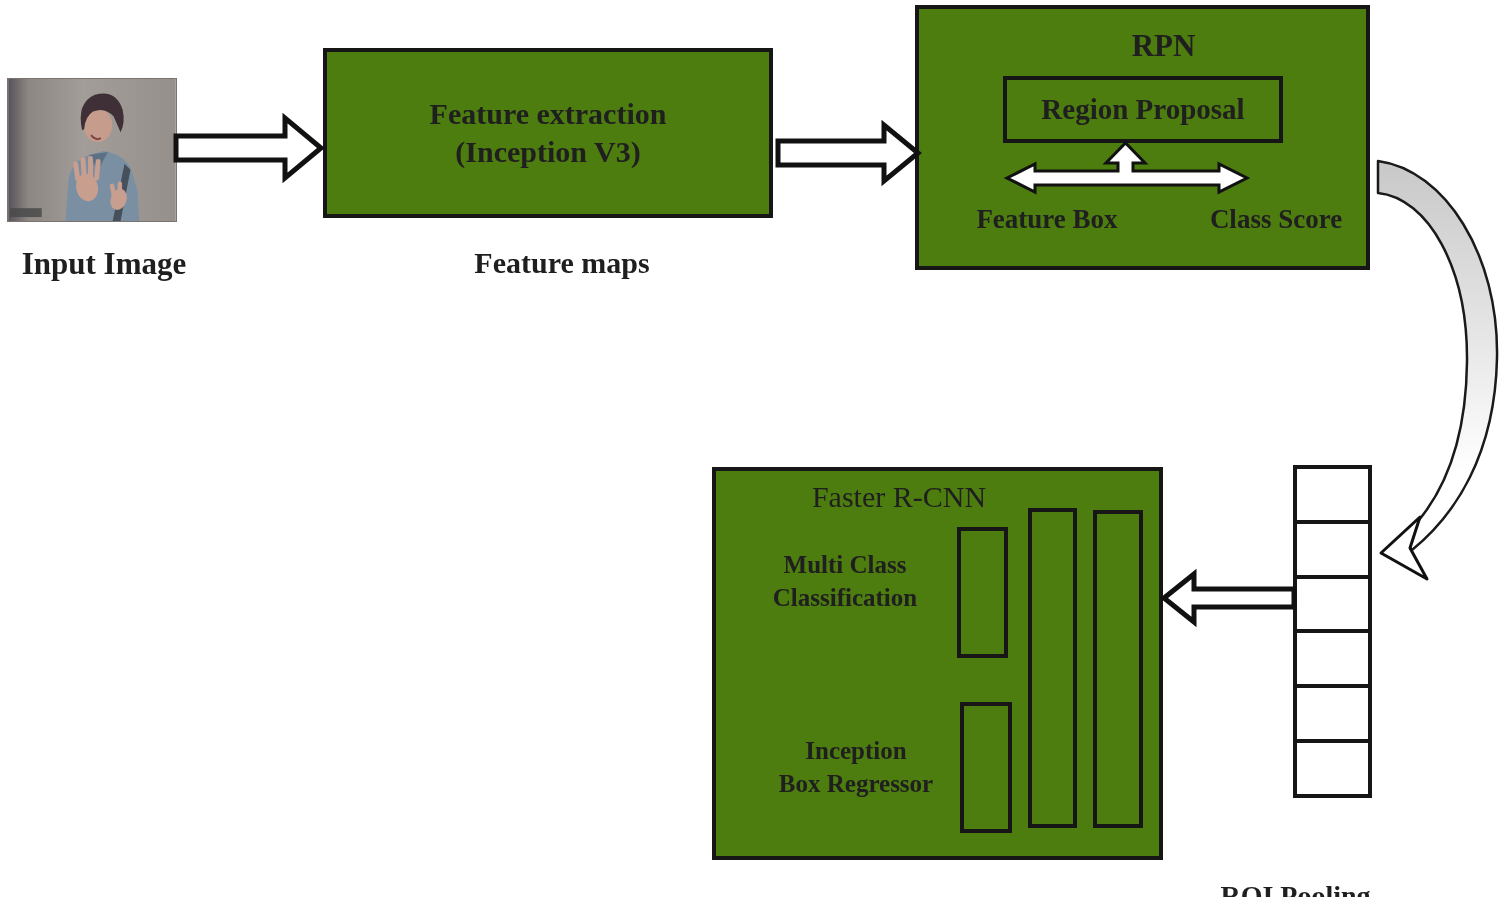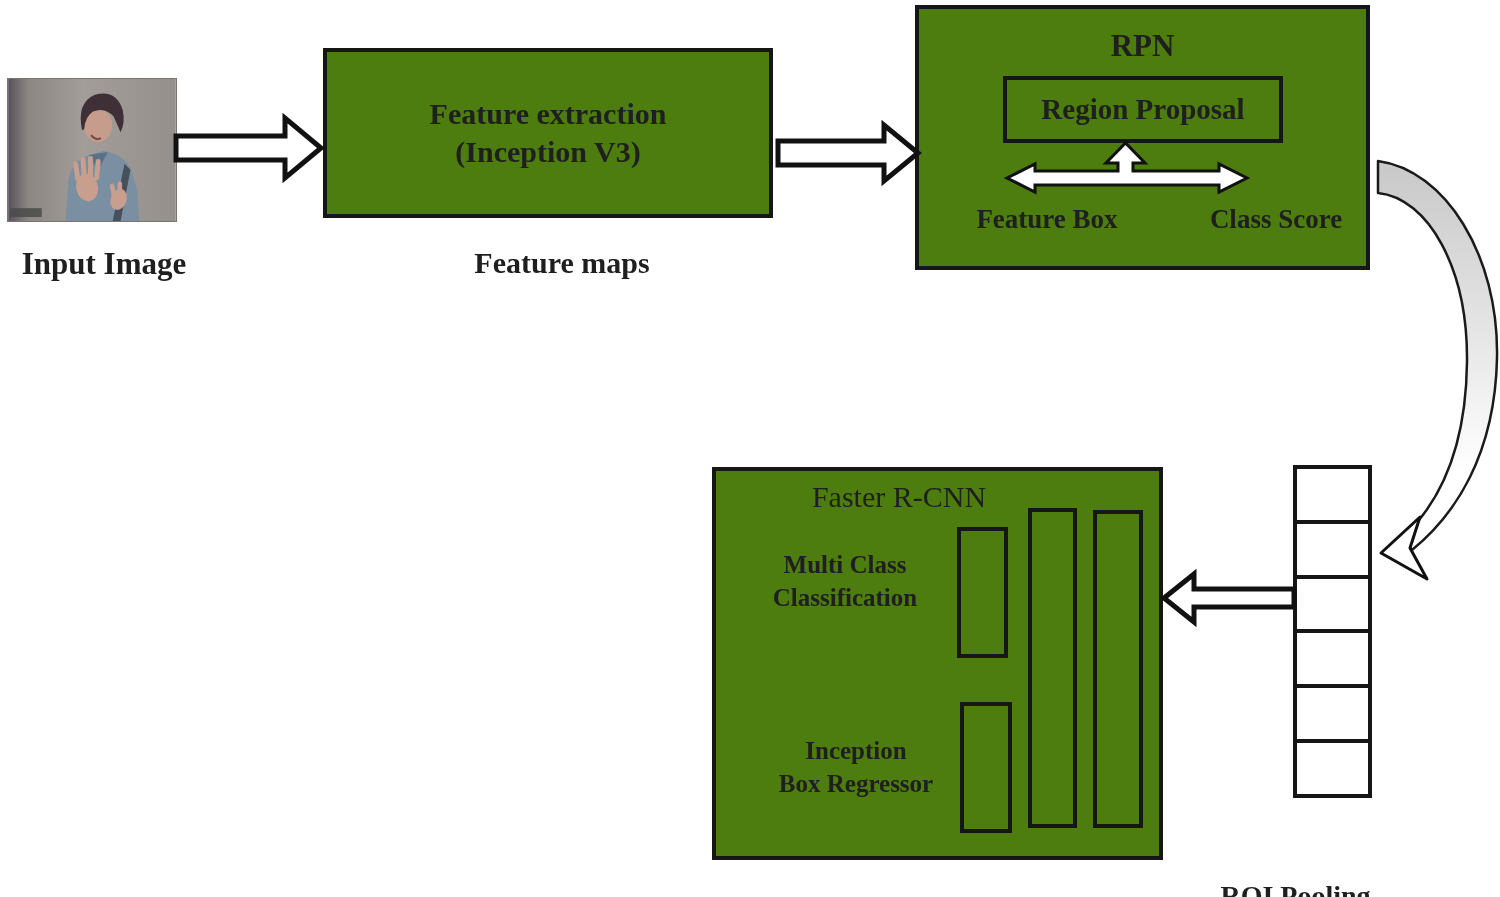--- a/index.html
+++ b/index.html
@@ -5,21 +5,21 @@
   html,body{margin:0;padding:0;background:#ffffff;}
   .canvas{
     position:relative;width:1500px;height:897px;background:#ffffff;overflow:hidden;
     font-family:"Liberation Serif","DejaVu Serif",serif;color:#1f1f1f;
   }
   .box{position:absolute;border:4px solid #161616;background:#4d7c0f;box-sizing:border-box;}
   .caption{position:absolute;text-align:center;font-weight:bold;color:#1f1f1f;}
   .feature-box{left:323px;top:48px;width:450px;height:170px;display:flex;flex-direction:column;
     align-items:center;justify-content:center;font-size:30px;font-weight:bold;line-height:38px;text-align:center;}
   .rpn-box{left:915px;top:5px;width:455px;height:265px;}
-  .rpn-title{position:absolute;left:915px;top:28px;width:455px;text-align:center;font-size:31px;font-weight:bold;}
+  .rpn-title{position:absolute;left:915px;top:28px;width:455px;text-align:center;font-size:31px;font-weight:bold;padding-left:21px;}
   .region-proposal-box{left:1003px;top:76px;width:280px;height:67px;display:flex;align-items:center;
     justify-content:center;font-size:29px;font-weight:bold;}
   .bounding-box-label{left:947px;top:204px;width:200px;font-size:27px;}
   .class-score-label{left:1176px;top:204px;width:200px;font-size:27px;}
   .input-caption{left:4px;top:246px;width:200px;font-size:31px;}
   .feature-maps-caption{left:437px;top:246px;width:250px;font-size:30px;}
   .faster-box{left:712px;top:467px;width:451px;height:393px;}
   .faster-title{position:absolute;left:769px;top:480px;width:260px;text-align:center;font-size:30px;font-weight:normal;}
   .multi-class-label{left:745px;top:548px;width:200px;font-size:25px;line-height:33px;}
   .bbox-regressor-label{left:741px;top:734px;width:230px;font-size:25px;line-height:33px;}

